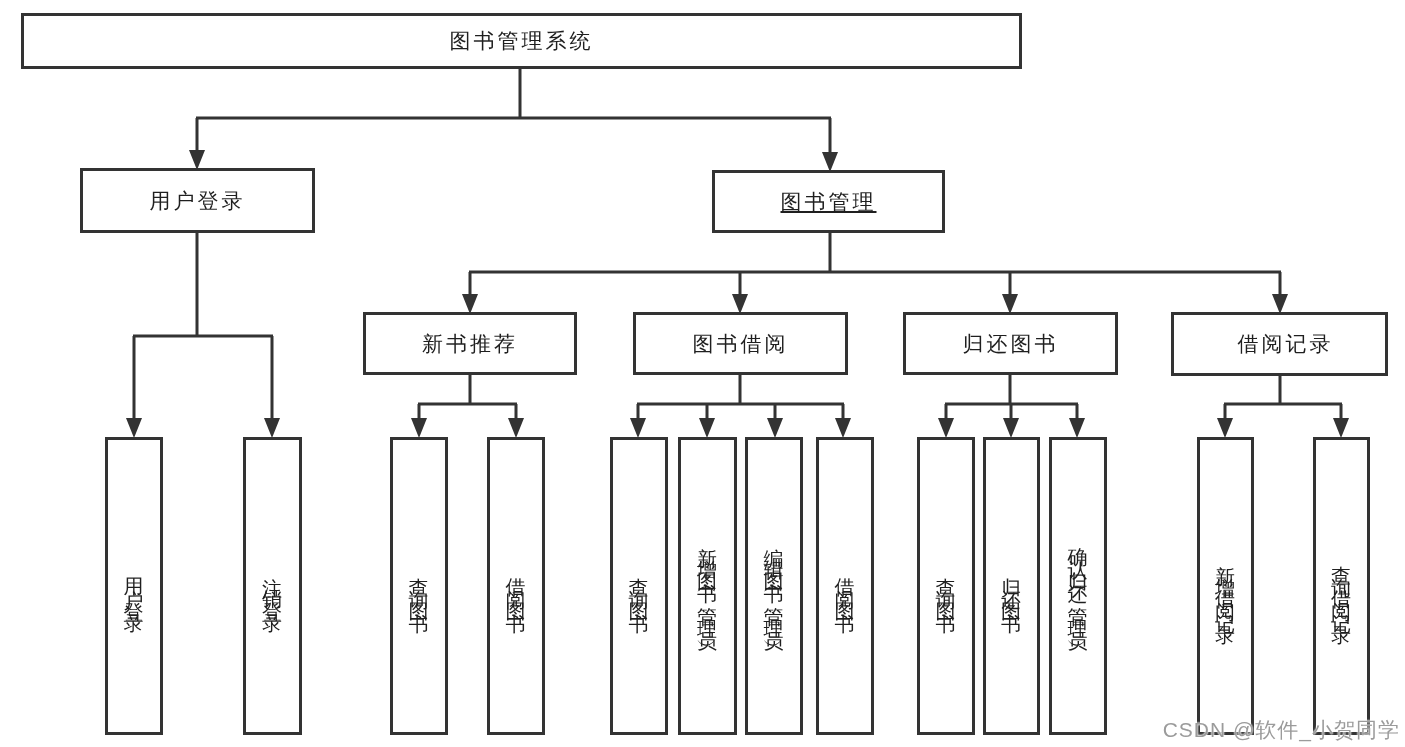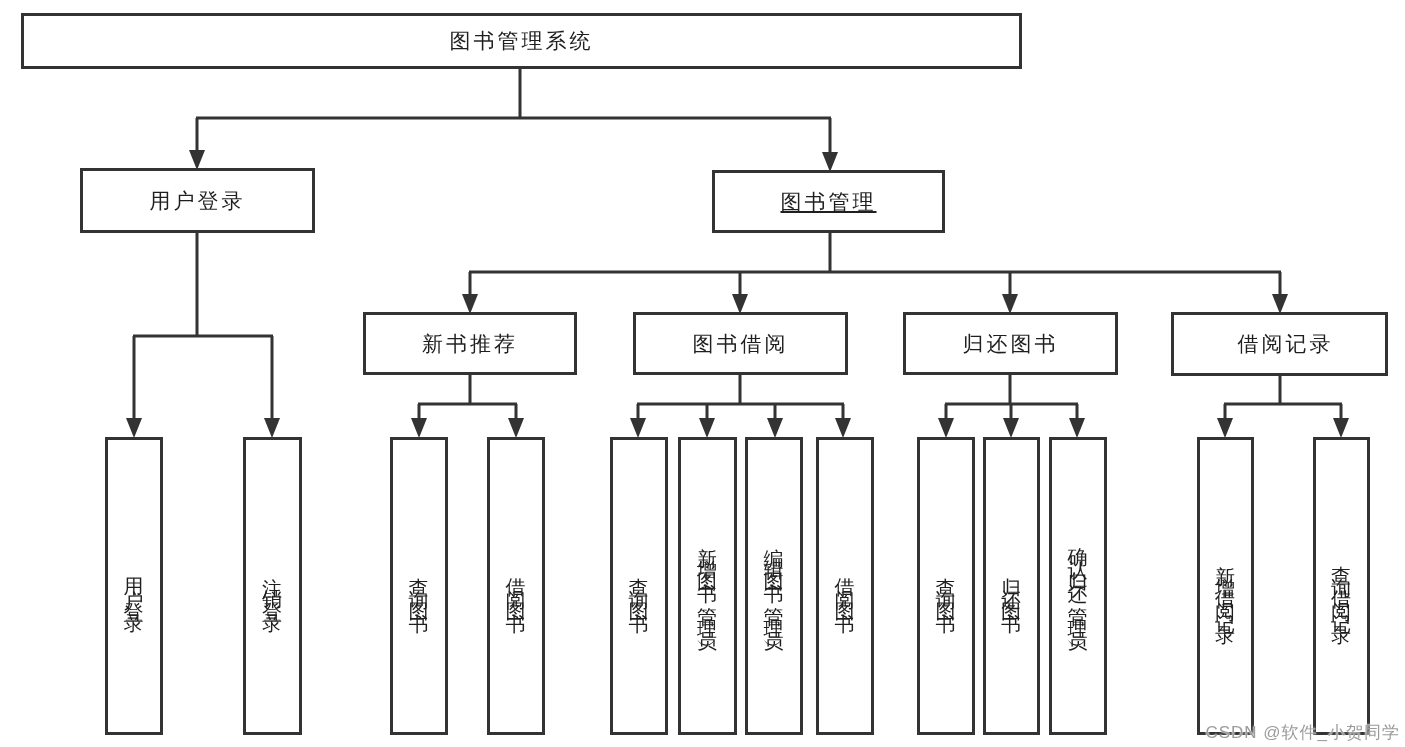--- a/index.html
+++ b/index.html
@@ -51,21 +51,21 @@
   #b-l3d  {left:1171px;top:312px;width:217px;height:64px;padding-left:12px;}
   #b-g1l1{left:105px;} #b-g1l2{left:243px;width:59px;}
   #b-g2l1{left:390px;} #b-g2l2{left:487px;}
   #b-g3l1{left:610px;} #b-g3l2{left:678px;width:59px;}
   #b-g3l3{left:745px;} #b-g3l4{left:816px;}
   #b-g4l1{left:917px;} #b-g4l2{left:983px;width:57px;} #b-g4l3{left:1049px;}
   #b-g5l1{left:1197px;width:57px;} #b-g5l2{left:1313px;width:57px;}
   .watermark{
     position:absolute;
     right:5px;bottom:3px;
-    font-size:17px;
+    font-size:21px;
     letter-spacing:1px;
     color:var(--watermark);
     text-shadow:0 0 2px #fff, 0 0 2px #fff;
     white-space:nowrap;
     z-index:5;
   }
 </style>
 </head>
 <body>
 

